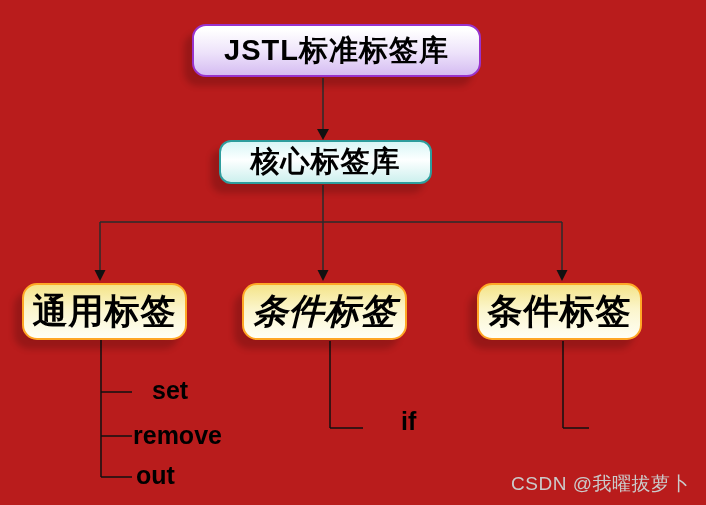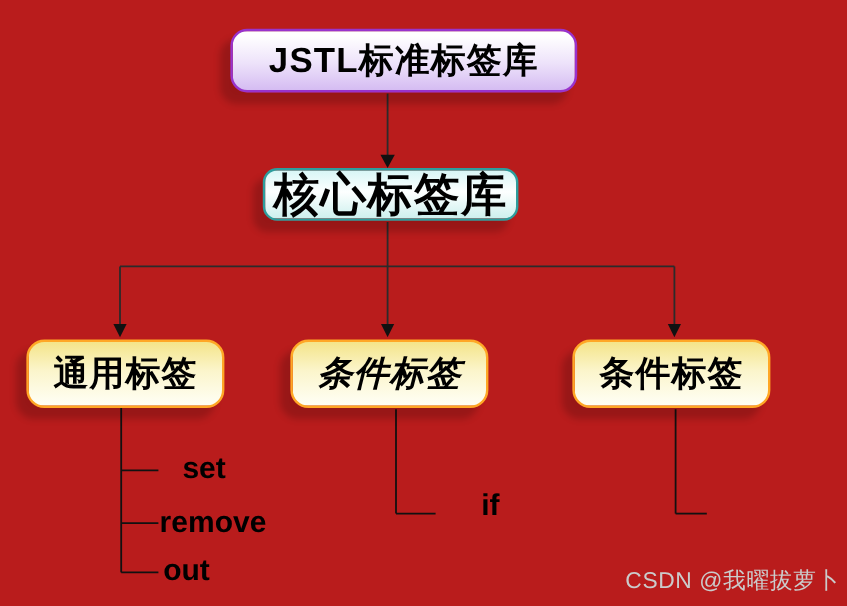--- a/index.html
+++ b/index.html
@@ -36,48 +36,48 @@
     border: 2.5px solid #9933CC;
     border-radius: 14px;
     background: linear-gradient(to bottom, #FFFFFF 8%, #EDE2FA 55%, #D5BCF2 100%);
     font-size: 29px;
   }
   .node-core {
     left: 219px; top: 140px; width: 213px; height: 44px;
     border: 2.5px solid #2E9D9D;
     border-radius: 12px;
     background: linear-gradient(to bottom, #D8F6F6 0%, #FDFFFF 45%, #CDF0EE 100%);
-    font-size: 38px;
+    font-size: 29px;
   }
   .node-cat {
     top: 283px; width: 165px; height: 57px;
     border: 2.5px solid #FFA726;
     border-radius: 15px;
     background: linear-gradient(to bottom, #F4E489 0%, #FBF5CB 45%, #FFFFF6 100%);
-    font-size: 29px;
+    font-size: 35px;
   }
   .node-cat-1 { left: 22px; }
   .node-cat-2 { left: 242px; font-style: italic; }
   .node-cat-3 { left: 477px; }
   .leaf {
     position: absolute;
     font-weight: bold;
     font-size: 25px;
     line-height: 27px;
     color: #000000;
     white-space: nowrap;
   }
   .leaf-set     { left: 136px; top: 377px; margin-left: 16px; }
   .leaf-remove  { left: 133px; top: 422px; }
   .leaf-out     { left: 136px; top: 462px; }
   .leaf-if      { left: 367px; top: 408px; margin-left: 34px; }
   .leaf-foreach { left: 592px; top: 409px; }
   .watermark {
     position: absolute;
-    right: 6px; bottom: 8px;
+    right: 16px; bottom: 8px;
     font-size: 19px;
     color: #CBCBCB;
     letter-spacing: 0.5px;
     white-space: nowrap;
   }
 </style>
 </head>
 <body>
 
 <div class="stage">

